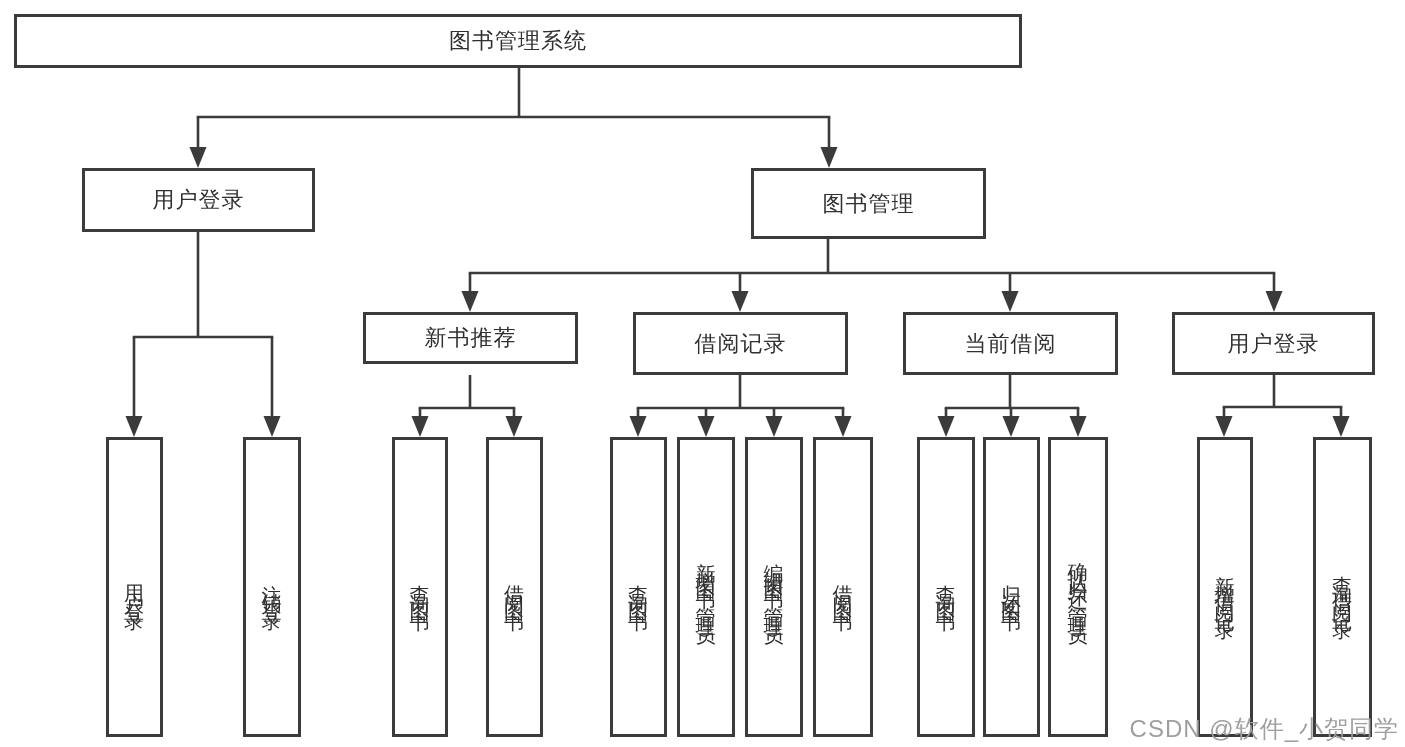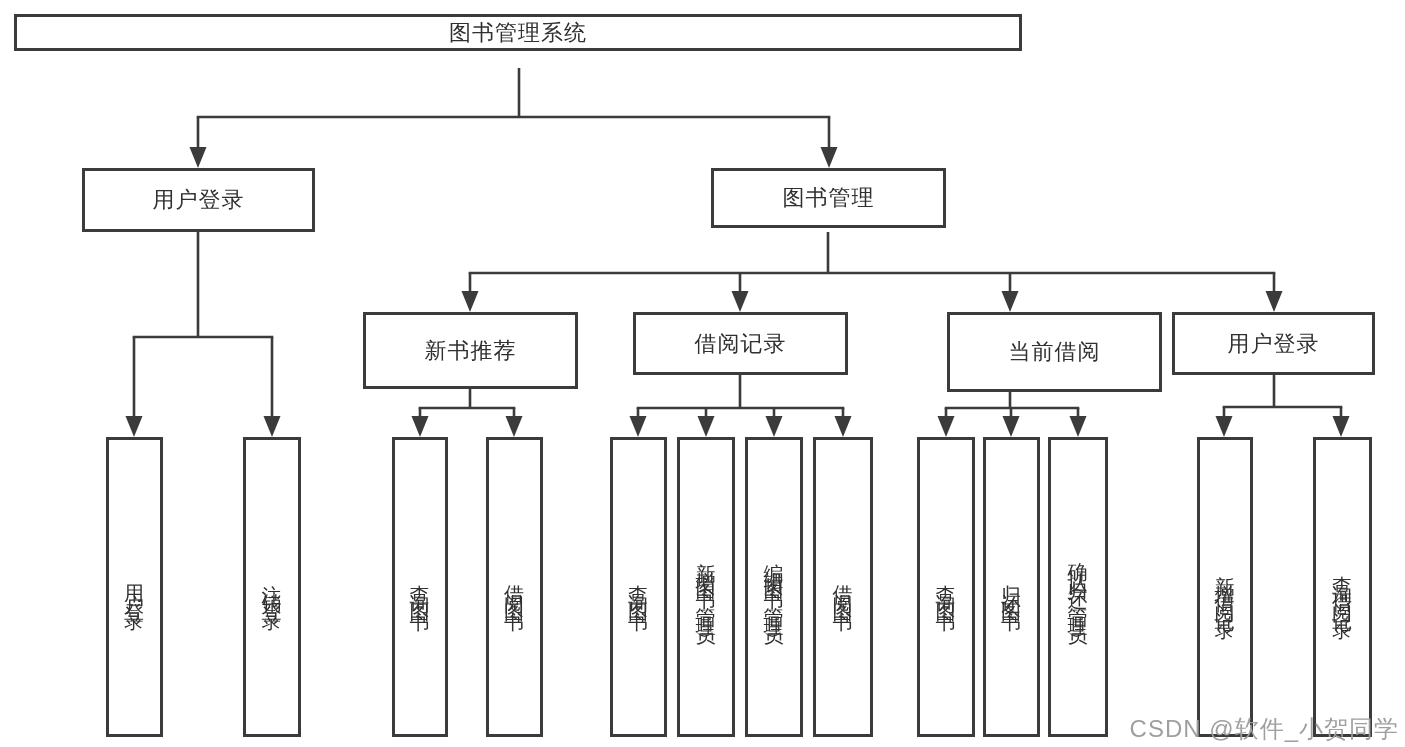--- a/index.html
+++ b/index.html
@@ -108,38 +108,38 @@
       <line x1="1078" y1="408" x2="1078" y2="419" stroke="#3b3b3b" stroke-width="2.6"></line>
       <polygon points="1069.5,416 1086.5,416 1078,437" fill="#3b3b3b"></polygon>
       <line x1="1274" y1="375" x2="1274" y2="407" stroke="#3b3b3b" stroke-width="2.6"></line>
       <line x1="1222.7" y1="407" x2="1342.3" y2="407" stroke="#3b3b3b" stroke-width="2.6"></line>
       <line x1="1224" y1="407" x2="1224" y2="419" stroke="#3b3b3b" stroke-width="2.6"></line>
       <polygon points="1215.5,416 1232.5,416 1224,437" fill="#3b3b3b"></polygon>
       <line x1="1341" y1="407" x2="1341" y2="419" stroke="#3b3b3b" stroke-width="2.6"></line>
       <polygon points="1332.5,416 1349.5,416 1341,437" fill="#3b3b3b"></polygon>
     </svg>
 
-  <div class="node" style="left:14px;top:14px;width:1008px;height:37px">
+  <div class="node" style="left:14px;top:14px;width:1008px;height:54px">
     <span class="hlabel">图书管理系统</span>
   </div>
 
   <div class="node" style="left:82px;top:168px;width:233px;height:64px">
     <span class="hlabel">用户登录</span>
   </div>
-  <div class="node" style="left:711px;top:168px;width:235px;height:60px">
+  <div class="node" style="left:751px;top:168px;width:235px;height:71px">
     <span class="hlabel">图书管理</span>
   </div>
 
-  <div class="node" style="left:363px;top:312px;width:215px;height:77px">
+  <div class="node" style="left:363px;top:312px;width:215px;height:52px">
     <span class="hlabel">新书推荐</span>
   </div>
   <div class="node" style="left:633px;top:312px;width:215px;height:63px">
     <span class="hlabel">借阅记录</span>
   </div>
-  <div class="node" style="left:947px;top:312px;width:215px;height:80px">
+  <div class="node" style="left:903px;top:312px;width:215px;height:63px">
     <span class="hlabel">当前借阅</span>
   </div>
   <div class="node" style="left:1172px;top:312px;width:203px;height:63px">
     <span class="hlabel">用户登录</span>
   </div>
 
   <div class="node" style="left:106px;top:437px;width:57px;height:300px">
     <span class="vlabel">用户登录</span>
   </div>
   <div class="node" style="left:243px;top:437px;width:58px;height:300px">

